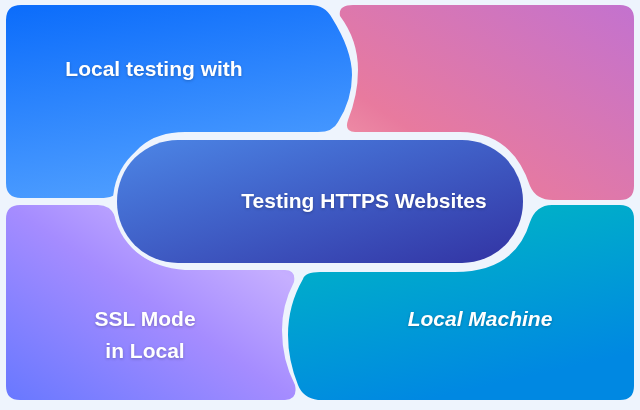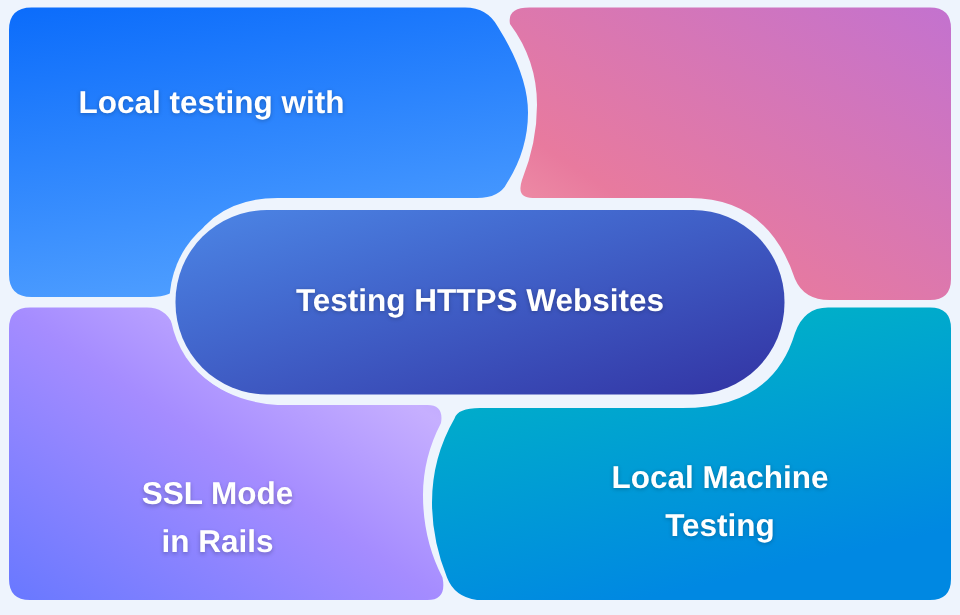--- a/index.html
+++ b/index.html
@@ -49,32 +49,31 @@
   <path d="M6,219 Q6,205 20,205 L98,205 Q110,205 115,216 Q130,266 185,270 L285,270 Q296,270 294,282
            Q282,305 282,330 Q282,360 295,385 Q298,400 285,400 L20,400 Q6,400 6,386 Z" fill="url(#gBL)"></path>
 
   <path d="M303,279 Q305,272 320,272 L455,272 Q515,272 530,222 Q536,205 552,205 L620,205 Q634,205 634,219
            L634,386 Q634,400 620,400 L318,400 Q303,398 298,385 Q288,360 288,335 Q288,305 303,279 Z" fill="url(#gBR)"></path>
 
   <rect x="113" y="136" width="414" height="131" rx="65" ry="65" fill="#eef4fd"></rect>
   <rect x="117" y="140" width="406" height="123" rx="61" ry="61" fill="url(#gC)"></rect>
 </svg>
 
-<div class="label" style="left:16px; top:53px; width:250px;">
+<div class="label" style="left:29px; top:53px; width:250px;">
   <span>Local testing with</span>
 </div>
 
 <div class="label" style="left:380px; top:53px; width:220px;">
 </div>
 
-<div class="label" style="left:117px; top:185px; width:406px;">
+<div class="label" style="left:117px; top:185px; width:406px;padding-left:44px;">
   <span>Testing HTTPS Websites</span>
 </div>
 
-<div class="label" style="left:40px; top:314px; width:210px;">
+<div class="label" style="left:40px; top:303px; width:210px;">
   <span>SSL Mode</span>
-  <span>in Rails</span>
+  <span>in Local</span>
 </div>
 
-<div class="label" style="left:370px; top:303px; width:220px;">
+<div class="label" style="left:370px; top:303px; width:220px;font-style:italic;">
   <span>Local Machine</span>
-  <span>Testing</span>
 </div>
 
 </body></html>

